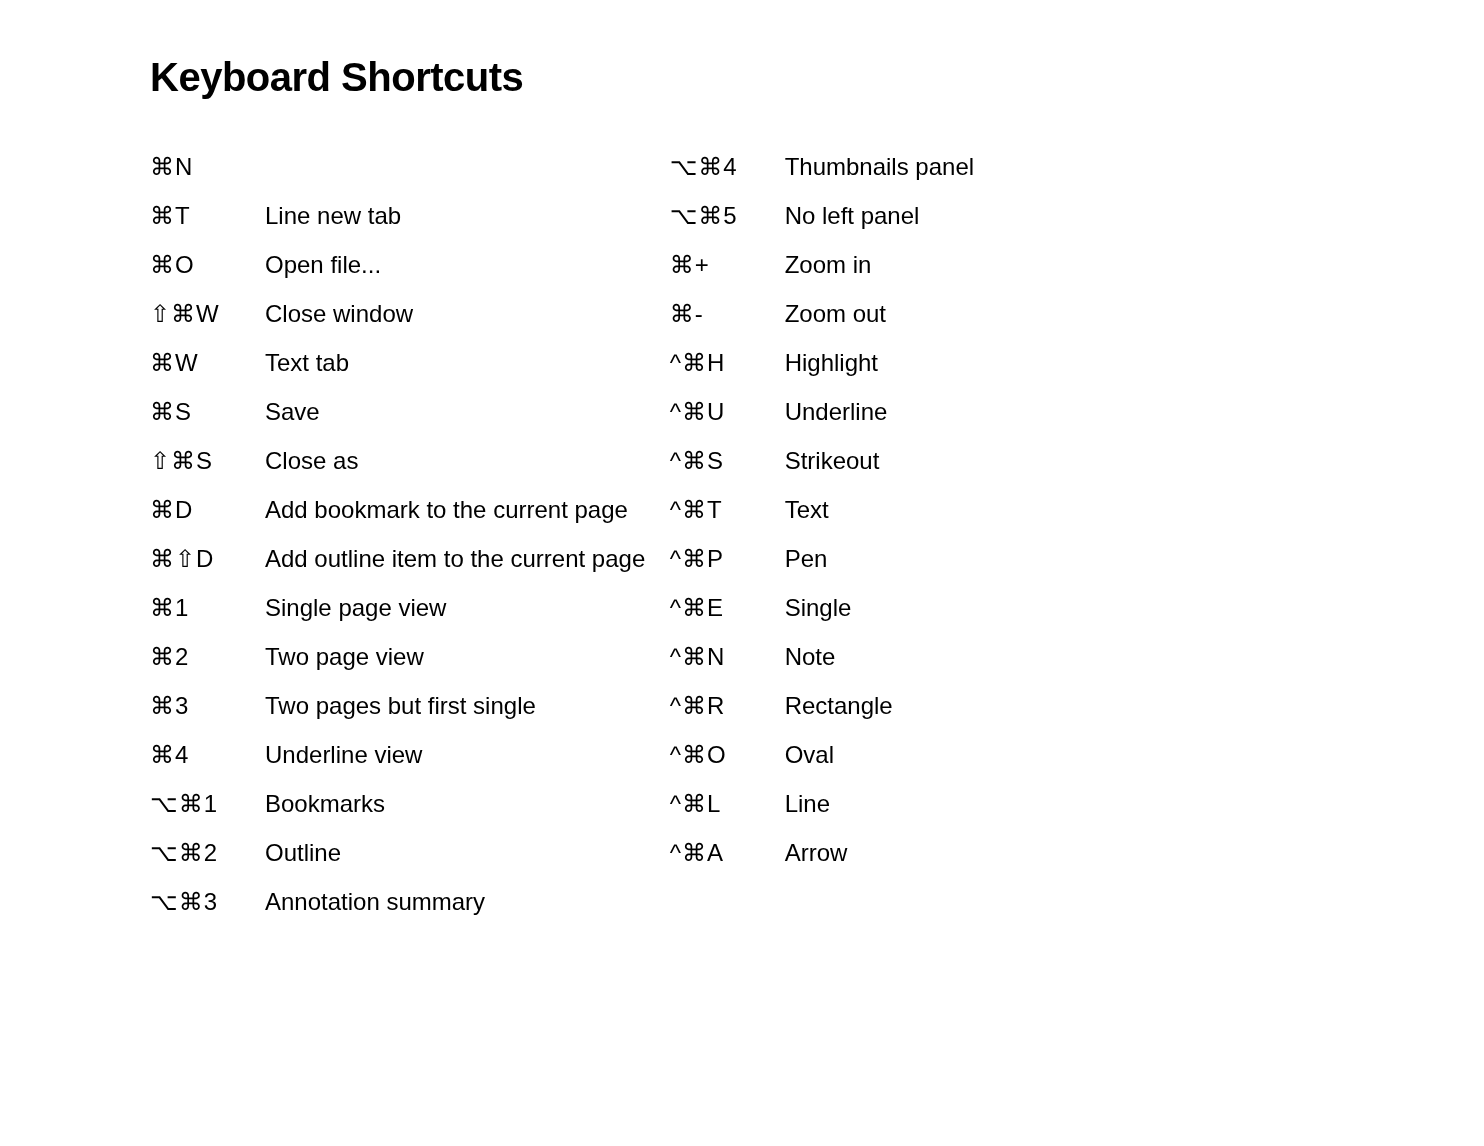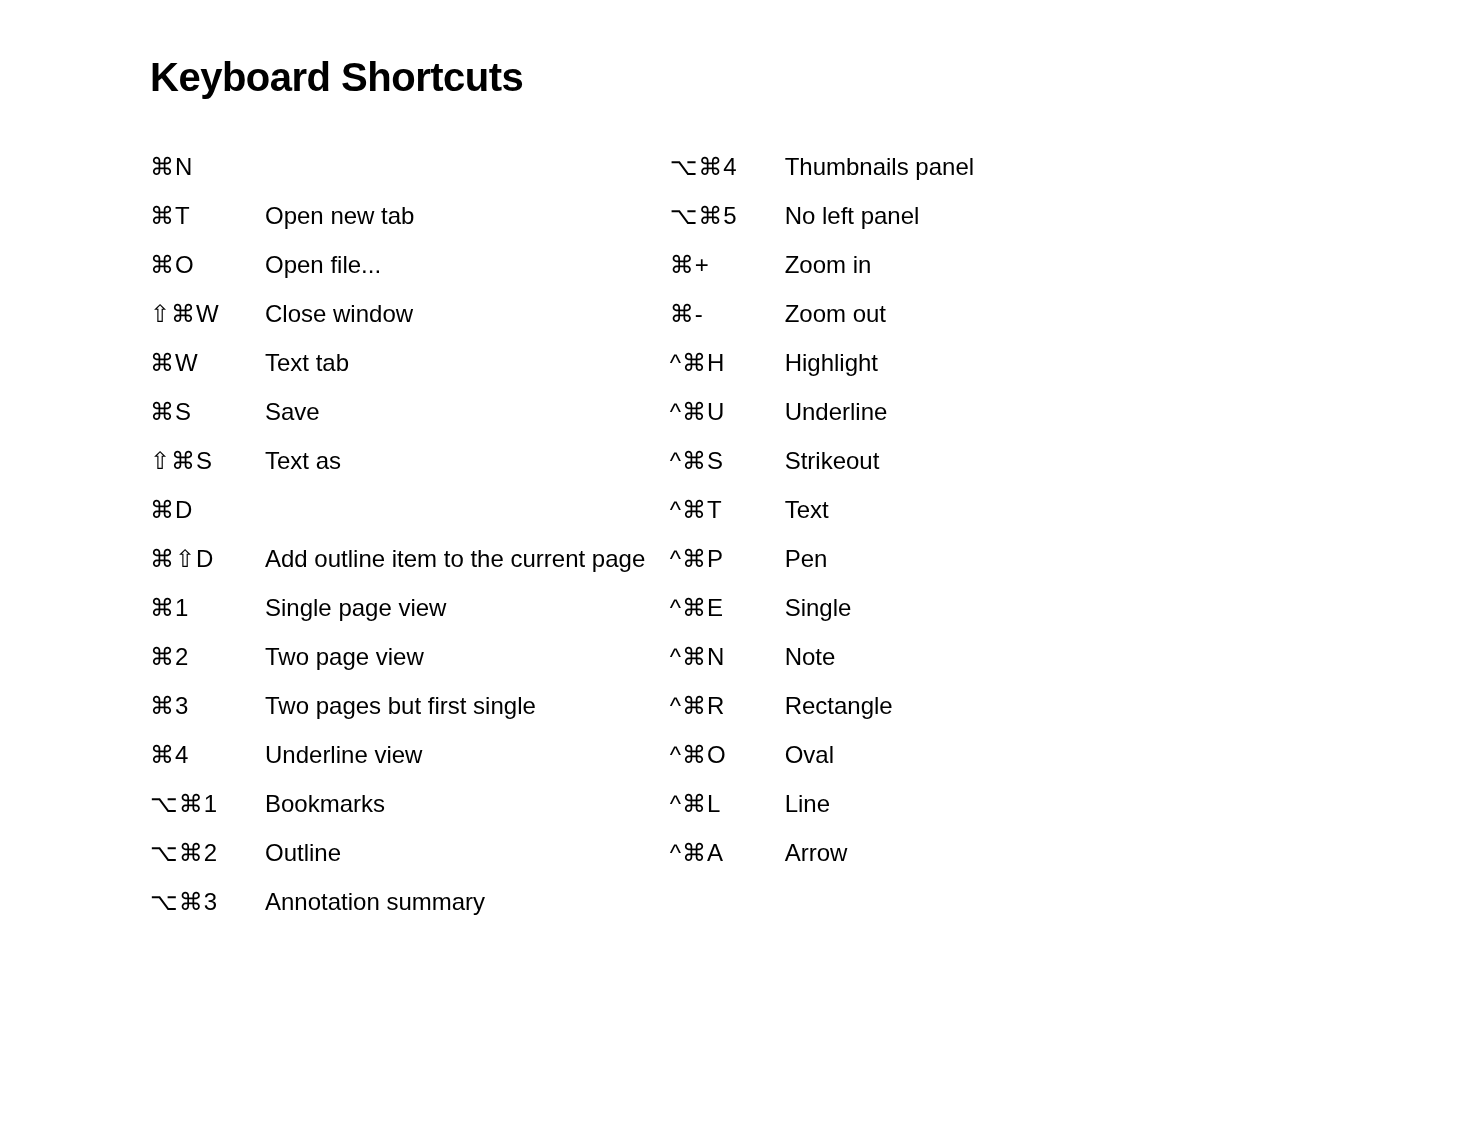--- a/index.html
+++ b/index.html
@@ -59,44 +59,45 @@
   <h1 class="title">Keyboard Shortcuts</h1>
 
   <div class="columns">
 
     <div class="col col-left" id="col-left">
         <div class="row">
           <span class="keys">⌘N</span>
         </div>
         <div class="row">
           <span class="keys">⌘T</span>
-          <span class="desc">Open new tab</span>
+          <span class="desc">Line new tab</span>
         </div>
         <div class="row">
           <span class="keys">⌘O</span>
           <span class="desc">Open file...</span>
         </div>
         <div class="row">
           <span class="keys">⇧⌘W</span>
           <span class="desc">Close window</span>
         </div>
         <div class="row">
           <span class="keys">⌘W</span>
           <span class="desc">Text tab</span>
         </div>
         <div class="row">
           <span class="keys">⌘S</span>
           <span class="desc">Save</span>
         </div>
         <div class="row">
           <span class="keys">⇧⌘S</span>
-          <span class="desc">Text as</span>
+          <span class="desc">Close as</span>
         </div>
         <div class="row">
           <span class="keys">⌘D</span>
+          <span class="desc">Add bookmark to the current page</span>
         </div>
         <div class="row">
           <span class="keys">⌘⇧D</span>
           <span class="desc">Add outline item to the current page</span>
         </div>
         <div class="row">
           <span class="keys">⌘1</span>
           <span class="desc">Single page view</span>
         </div>
         <div class="row">

